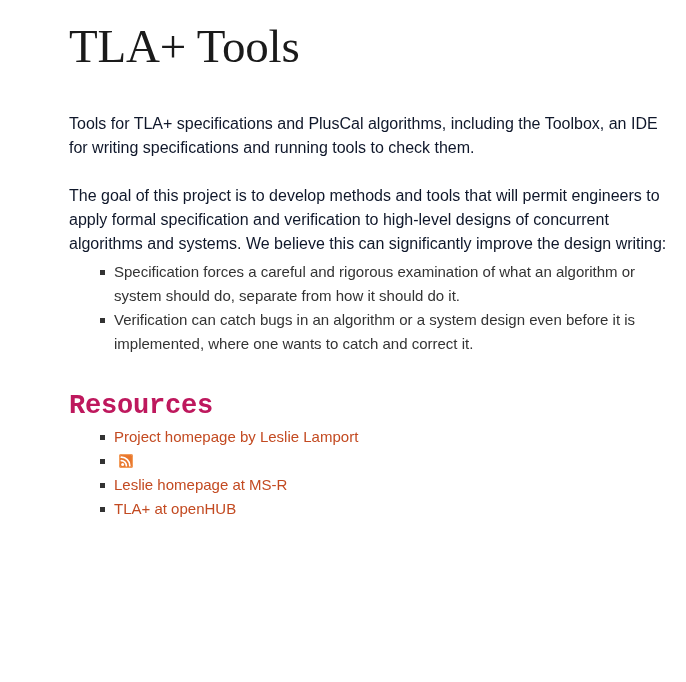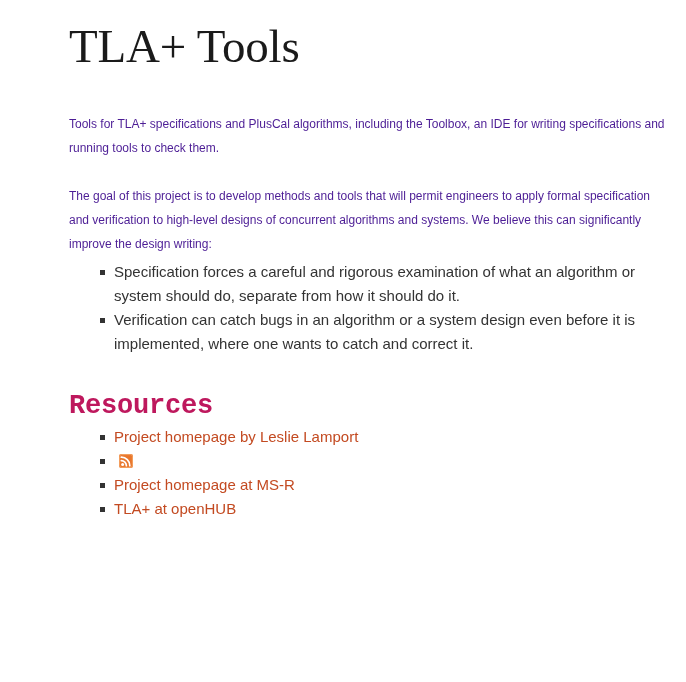--- a/index.html
+++ b/index.html
@@ -40,23 +40,23 @@
     font-weight: 700;
     line-height: 1.1;
     color: #be185d;
     letter-spacing: -0.2px;
     margin: 0;
     padding-top: 32px;
   }
 
   .body-paragraph {
     font-family: "Liberation Sans", sans-serif;
-    font-size: 12px;
+    font-size: 16px;
     line-height: 24px;
-    color: #4c1d95;
+    color: #0f172a;
     margin: 0;
     max-width: 610px;
   }
 
   .para-intro { padding-top: 40px; }
   .para-goal { padding-top: 24px; }
   .para-closing { padding-top: 25px; }
 
   ul.square-list {
     list-style: none;
@@ -140,21 +140,21 @@
       <span class="rss-icon"><svg width="14" height="14" viewBox="0 0 14 14" xmlns="http://www.w3.org/2000/svg">
             <rect x="0" y="0" width="14" height="14" rx="2" ry="2" fill="#e8762c"></rect>
             <rect x="0.6" y="0.6" width="12.8" height="12.8" rx="1.6" ry="1.6" fill="none" stroke="#f5a86a" stroke-width="0.9"></rect>
             <circle cx="3.6" cy="10.4" r="1.5" fill="#ffffff"></circle>
             <path d="M2.3 6.6 A5.1 5.1 0 0 1 7.4 11.7" fill="none" stroke="#ffffff" stroke-width="1.7" stroke-linecap="round"></path>
             <path d="M2.3 3.2 A8.5 8.5 0 0 1 10.8 11.7" fill="none" stroke="#ffffff" stroke-width="1.7" stroke-linecap="round"></path>
           </svg></span>
     </li>
 
     <li>
-      <a class="resource-link" href="#">Project homepage at MS-R</a>
+      <a class="resource-link" href="#">Leslie homepage at MS-R</a>
     </li>
 
 
     <li>
       <a class="resource-link" href="#">TLA+ at openHUB</a>
     </li>
 
   </ul>
 
 </div>

